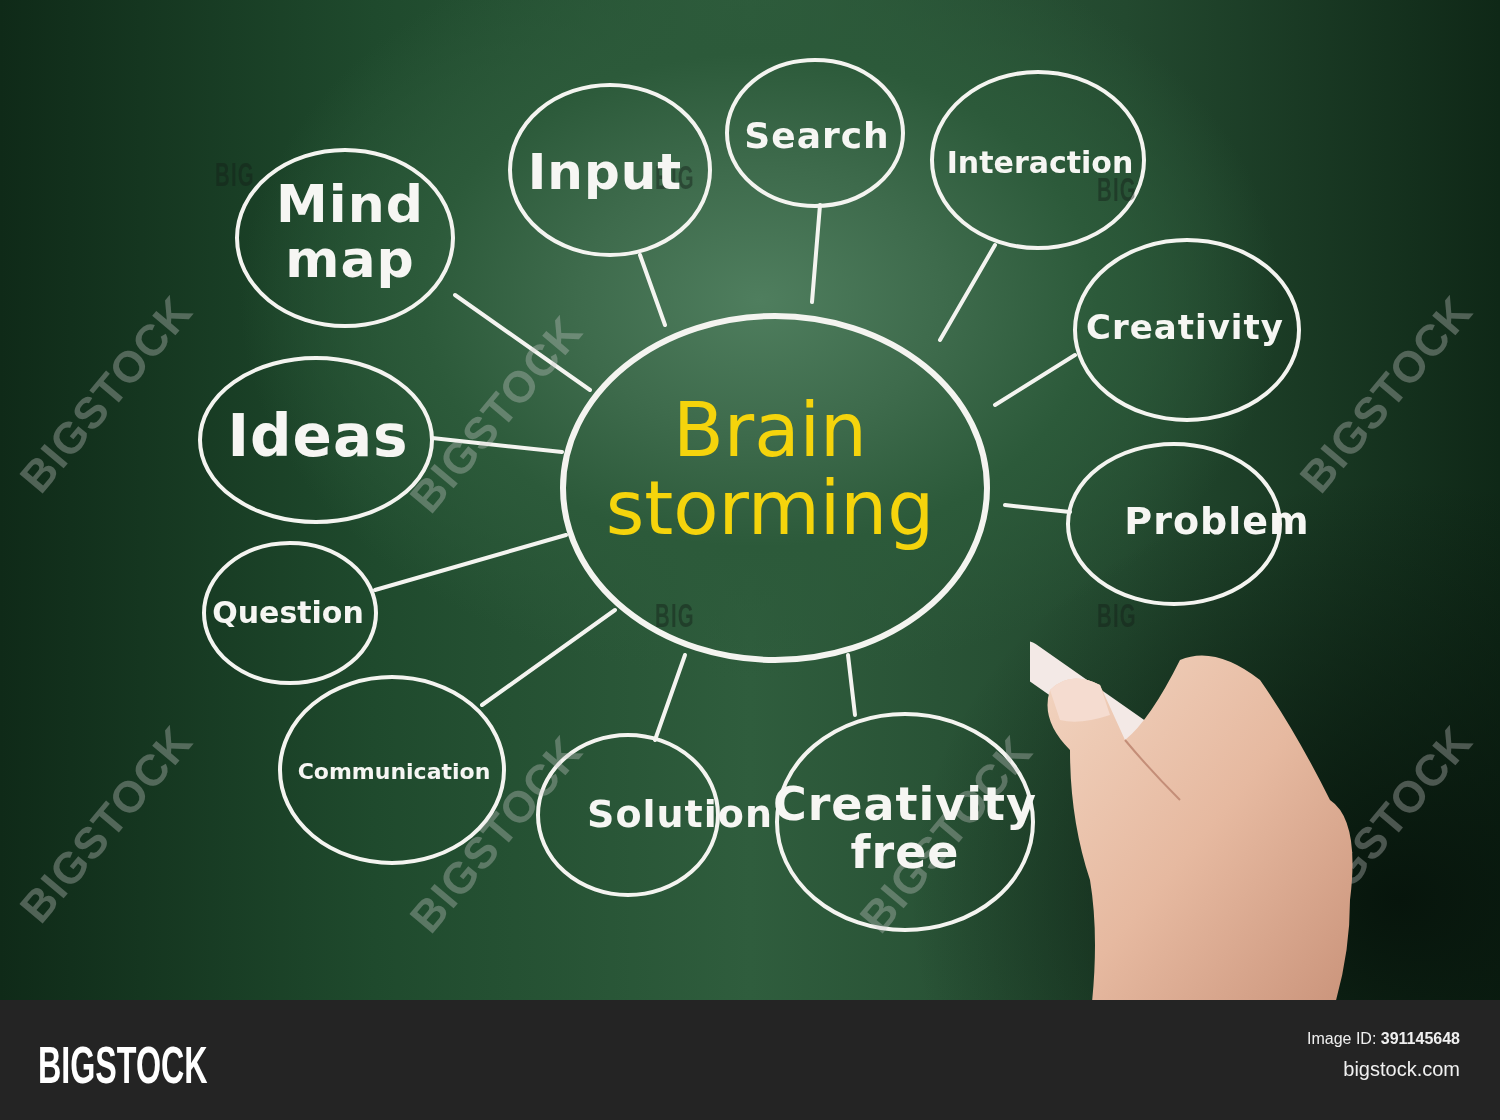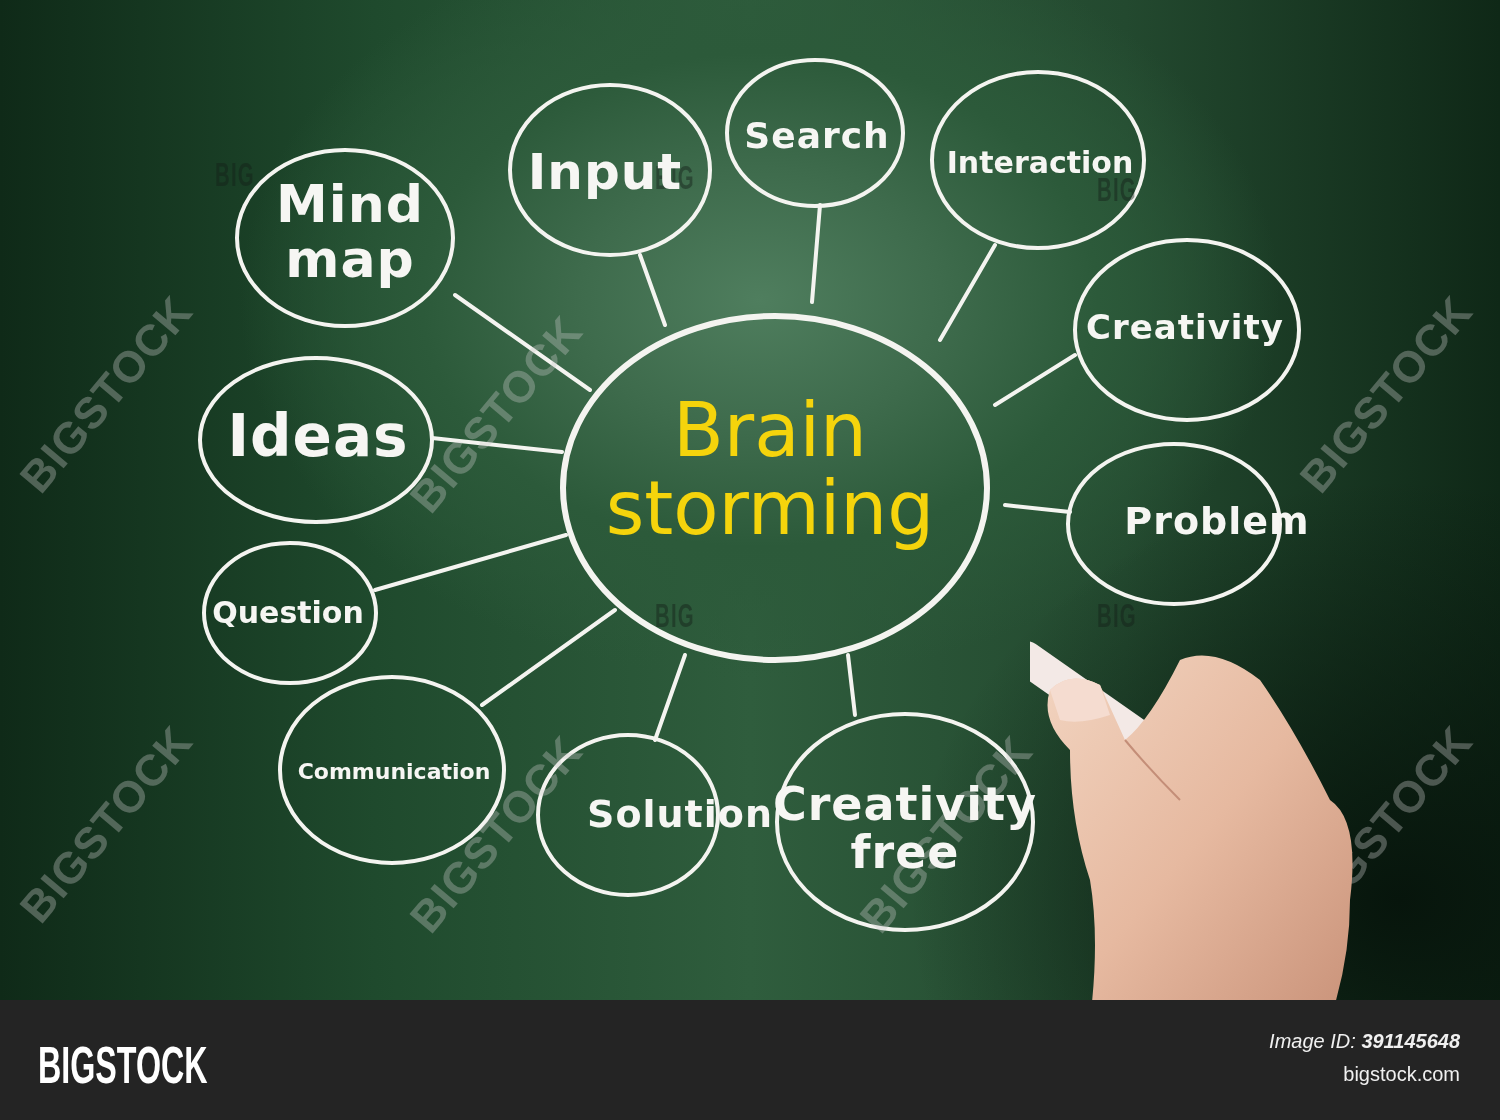--- a/index.html
+++ b/index.html
@@ -48,21 +48,21 @@
     .footer-logo {
       position: absolute; left: 38px; top: 35px;
       color: #fff; font-family: "Liberation Sans", sans-serif; font-weight: bold;
       font-size: 52px; letter-spacing: 0px;
       transform: scaleX(0.62); transform-origin: left top;
     }
     .footer-right {
       position: absolute; right: 40px; top: 30px; text-align: right;
       color: #f0f0f0; font-family: "Liberation Sans", sans-serif;
     }
-    .footer-id { font-size: 20px; font-style: italic; }
+    .footer-id { font-size: 16px; }
     .footer-id-num { font-weight: bold; }
     .footer-site { font-size: 20px; margin-top: 10px; text-align: right; }
     .hand {
       position: absolute; left: 1030px; top: 600px; width: 400px; height: 420px;
     }
   </style>
 </head>
 <body>
 
 <div class="board">

